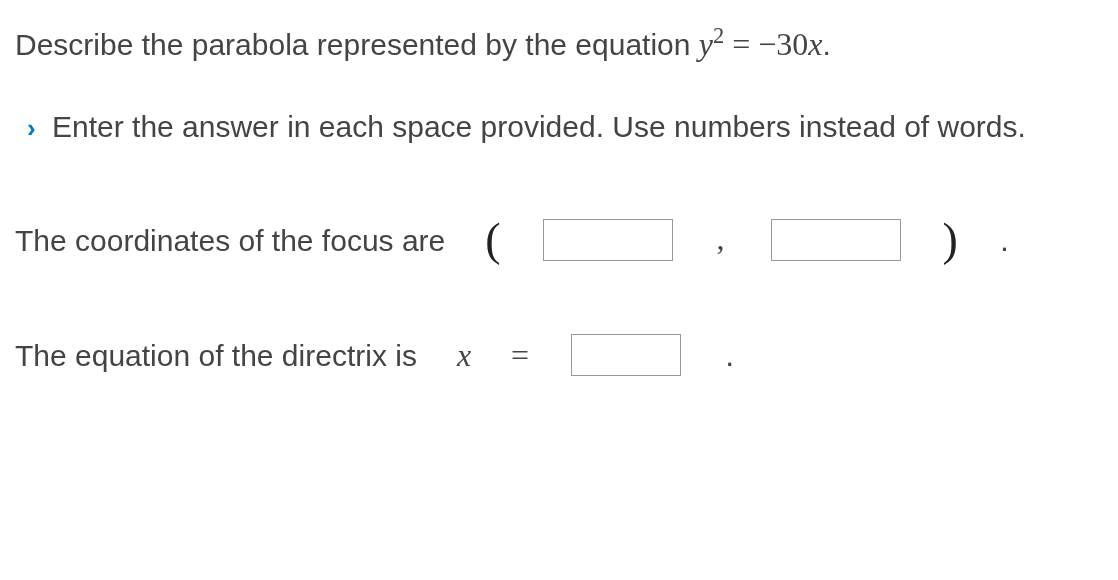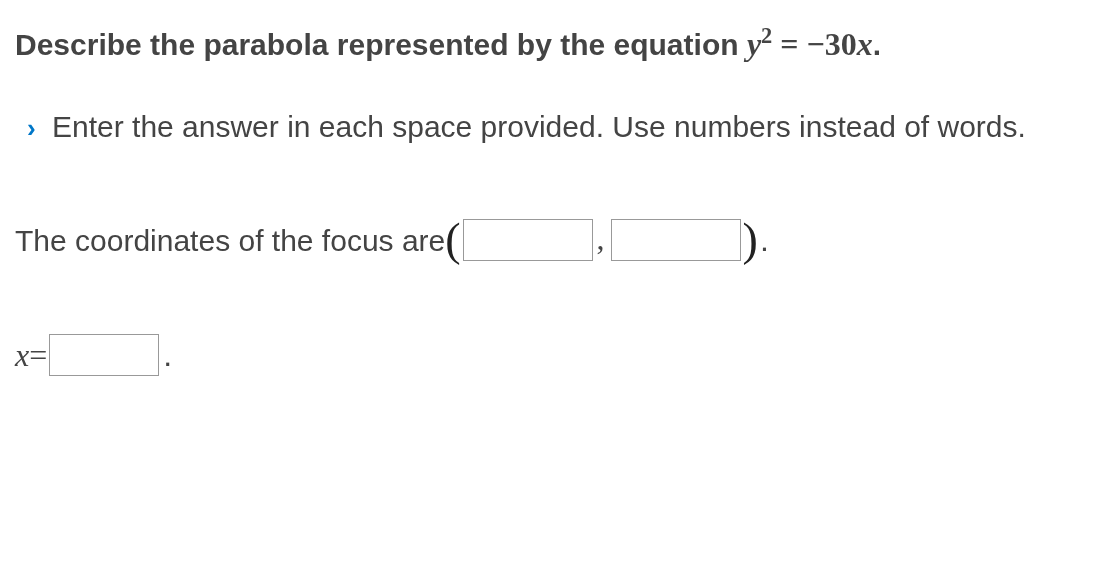--- a/index.html
+++ b/index.html
@@ -9,21 +9,21 @@
     }
     body {
       font-family: -apple-system, BlinkMacSystemFont, "Segoe UI", Helvetica, Arial, sans-serif;
       font-size: 30px;
       color: #333;
       padding: 20px 15px;
       width: 1118px;
       background: #fff;
     }
     .question-text {
-      font-weight: 700;
+      font-weight: 400;
       color: #444;
       margin-bottom: 38px;
       line-height: 1.4;
     }
     .instruction {
       color: #444;
       margin-bottom: 65px;
       line-height: 1.5;
       padding-left: 4px;
       margin-left: 8px;
@@ -34,20 +34,21 @@
       margin-right: 8px;
       font-size: 26px;
     }
     .answer-line {
       color: #444;
       margin-bottom: 65px;
       line-height: 1.5;
       display: flex;
       align-items: center;
       flex-wrap: wrap;
+      gap: 40px;
     }
     .answer-line:last-child {
       margin-bottom: 20px;
     }
     .math-var {
       font-family: "Times New Roman", Georgia, serif;
       font-style: italic;
       font-size: 32px;
     }
     .math-eq {
@@ -110,17 +111,18 @@
   <span>The coordinates of the focus are </span>
   <span class="paren">(</span>
   <input class="answer-field" type="text" style="">
   <span class="comma">,</span>
   <input class="answer-field" type="text" style="">
   <span class="paren">)</span>
   <span class="period">.</span>
 </div>
 
 <div class="answer-line">
+  <span>The equation of the directrix is </span>
   <span class="math-var">x</span>
   <span class="math-eq"> = </span>
   <input class="answer-field" type="text" style="width: 110px;">
   <span class="period">.</span>
 </div>
 
 </body></html>

